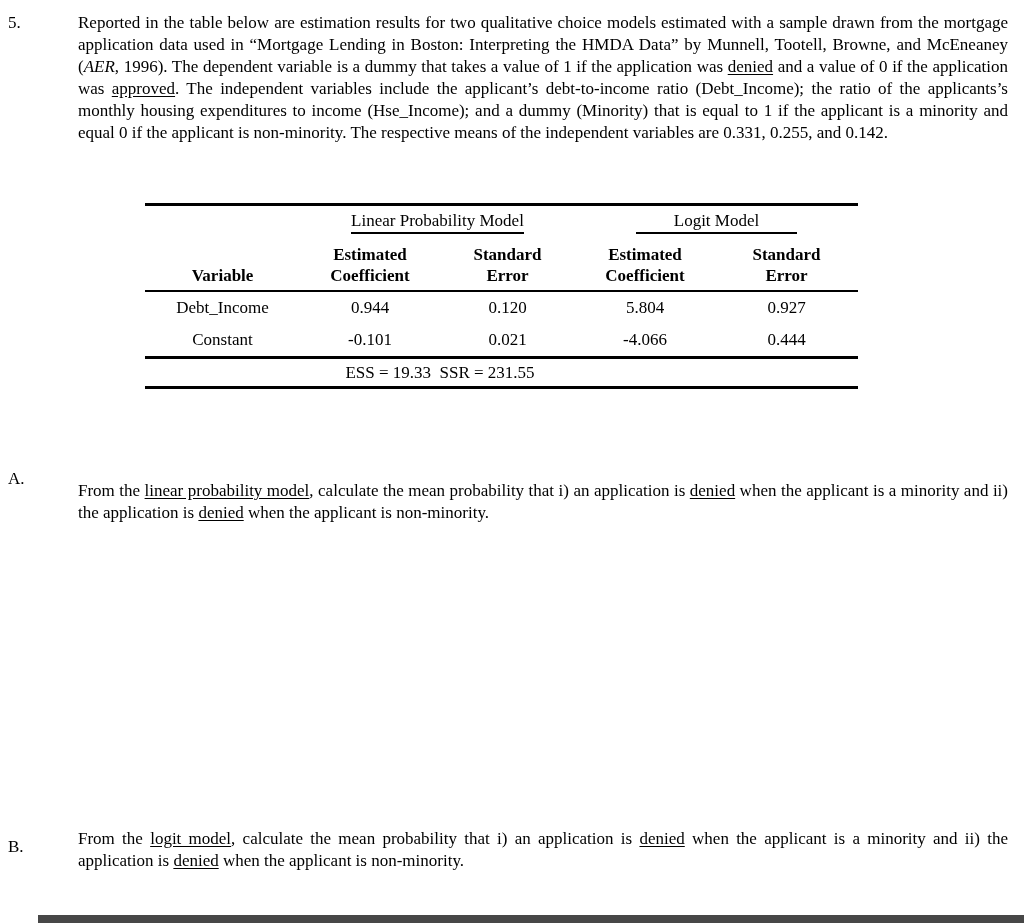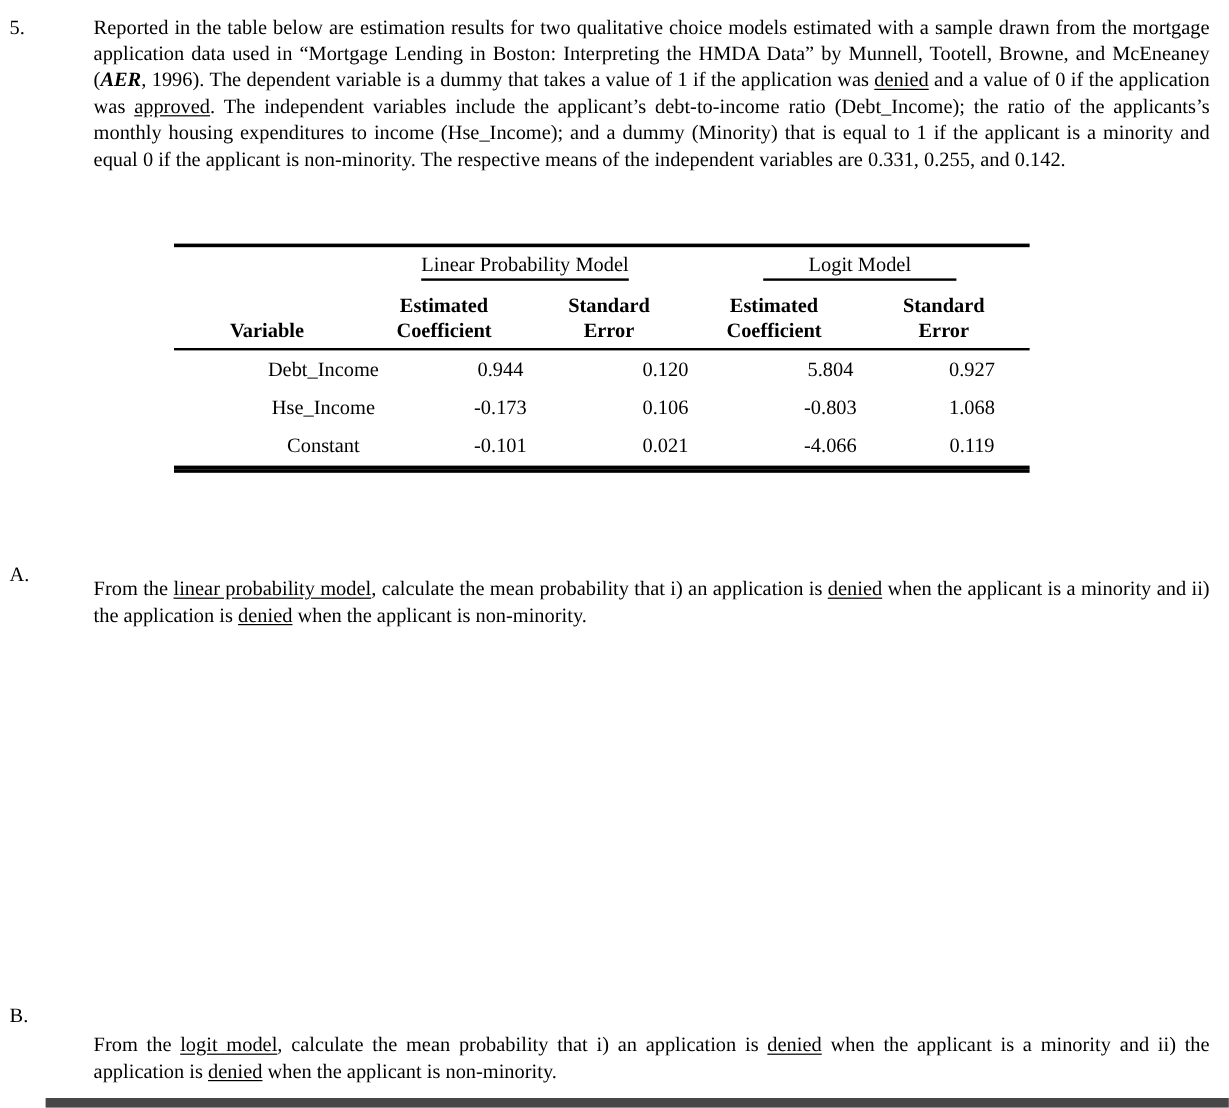--- a/index.html
+++ b/index.html
@@ -15,21 +15,21 @@
   .qnum {
     position: absolute; left: 8px;
     font-size: 17px; line-height: 22px;
   }
   .para {
     position: absolute; left: 78px; width: 930px;
     font-size: 17px; line-height: 22px;
     text-align: justify;
   }
   .u { text-decoration: underline; text-underline-offset: 2px; }
-  .i { font-style: italic; font-weight: bold; }
+  .i { font-style: italic; }
 
   
   .rtable {
     position: absolute; left: 145px; top: 203px; width: 713px;
     font-size: 17px;
   }
   .rule { background: #000; width: 100%; }
   .rule-3 { height: 3px; }
   .rule-2 { height: 2px; }
 
@@ -44,21 +44,21 @@
   .grouprow { display: flex; align-items: center; height: 29px; padding-top: 2px; }
   .gspacer { width: 155px; }
   .g1 { width: 275px; text-align: center; }
   .g2 { flex: 1; text-align: center; }
   .gu  { display: inline-block; border-bottom: 2px solid #000; padding-bottom: 1px; }
   .gu-ext { display: inline-block; border-bottom: 2px solid #000; padding: 0 38px 1px 38px; }
 
   .headrow { display: flex; align-items: flex-end; height: 49px; padding-bottom: 4px; }
   .hcell { line-height: 21px; font-weight: bold; }
 
-  .datarow { height: 32px; margin-left: 47px; }
+  .datarow { height: 32px; }
   .footrow {
     height: 27px; display: flex; align-items: center;
   }
   .footcell {
     margin-left: 155px; width: 280px; text-align: center;
     white-space: pre;
   }
 
   
   .part-label { position: absolute; left: 8px; font-size: 17px; line-height: 22px; }
@@ -113,44 +113,40 @@
     <div class="rule rule-2"></div>
 
     <div class="trow datarow">
       <div class="c c0">Debt_Income</div>
       <div class="c c1">0.944</div>
       <div class="c c2">0.120</div>
       <div class="c c3">5.804</div>
       <div class="c c4">0.927</div>
     </div>
 
-    <div class="trow datarow">
-      <div class="c c0">Hse_Income</div>
-      <div class="c c1">-0.173</div>
-      <div class="c c2">0.106</div>
-      <div class="c c3">-0.803</div>
-      <div class="c c4">1.068</div>
-    </div>
 
 
     <div class="trow datarow">
       <div class="c c0">Constant</div>
       <div class="c c1">-0.101</div>
       <div class="c c2">0.021</div>
       <div class="c c3">-4.066</div>
-      <div class="c c4">0.119</div>
+      <div class="c c4">0.444</div>
     </div>
 
     <div class="rule rule-3"></div>
 
+    <div class="footrow">
+      <div class="footcell">ESS = 19.33  SSR = 231.55</div>
+    </div>
 
     <div class="rule rule-3"></div>
   </div>
 
   <div class="part-label" style="top:468px;">A.</div>
   <div class="para" style="top:480px;"><span>From the </span><span class="u">linear probability model</span><span>, calculate the mean probability that i) an application is </span><span class="u">denied</span><span> when the applicant is a minority and ii) the application is </span><span class="u">denied</span><span> when the applicant is non-minority.</span></div>
 
   <div class="part-label" style="top:836px;">B.</div>
-  <div class="para" style="top:860px;"><span>From the </span><span class="u">logit model</span><span>, calculate the mean probability that i) an application is </span><span class="u">denied</span><span> when the applicant is a minority and ii) the application is </span><span class="u">denied</span><span> when the applicant is non-minority.</span></div>
+  <div class="para" style="top:828px;"><span>From the </span><span class="u">logit model</span><span>, calculate the mean probability that i) an application is </span><span class="u">denied</span><span> when the applicant is a minority and ii) the application is </span><span class="u">denied</span><span> when the applicant is non-minority.</span></div>
 
   <div class="hscrollbar"></div>
 
 </div>
 
 </body></html>

